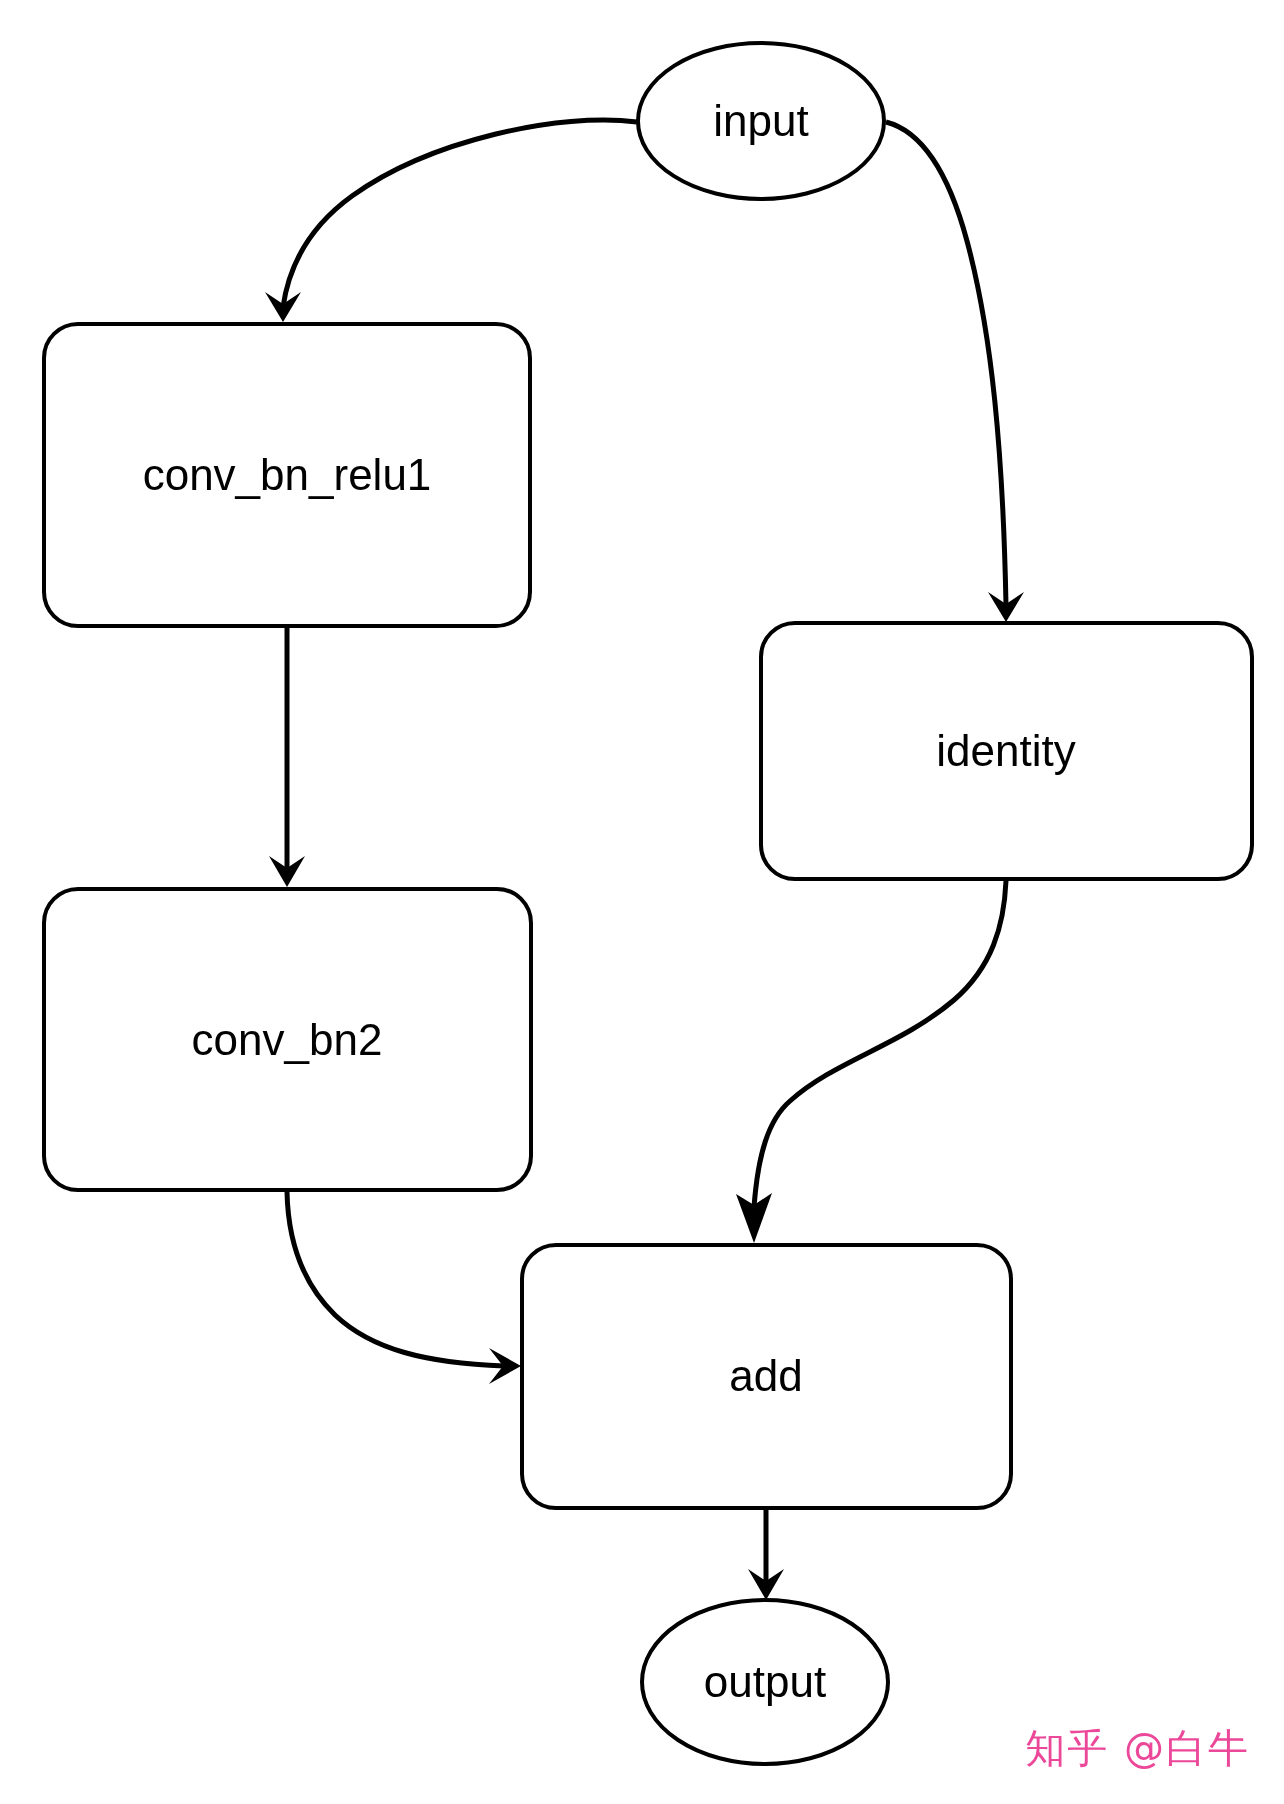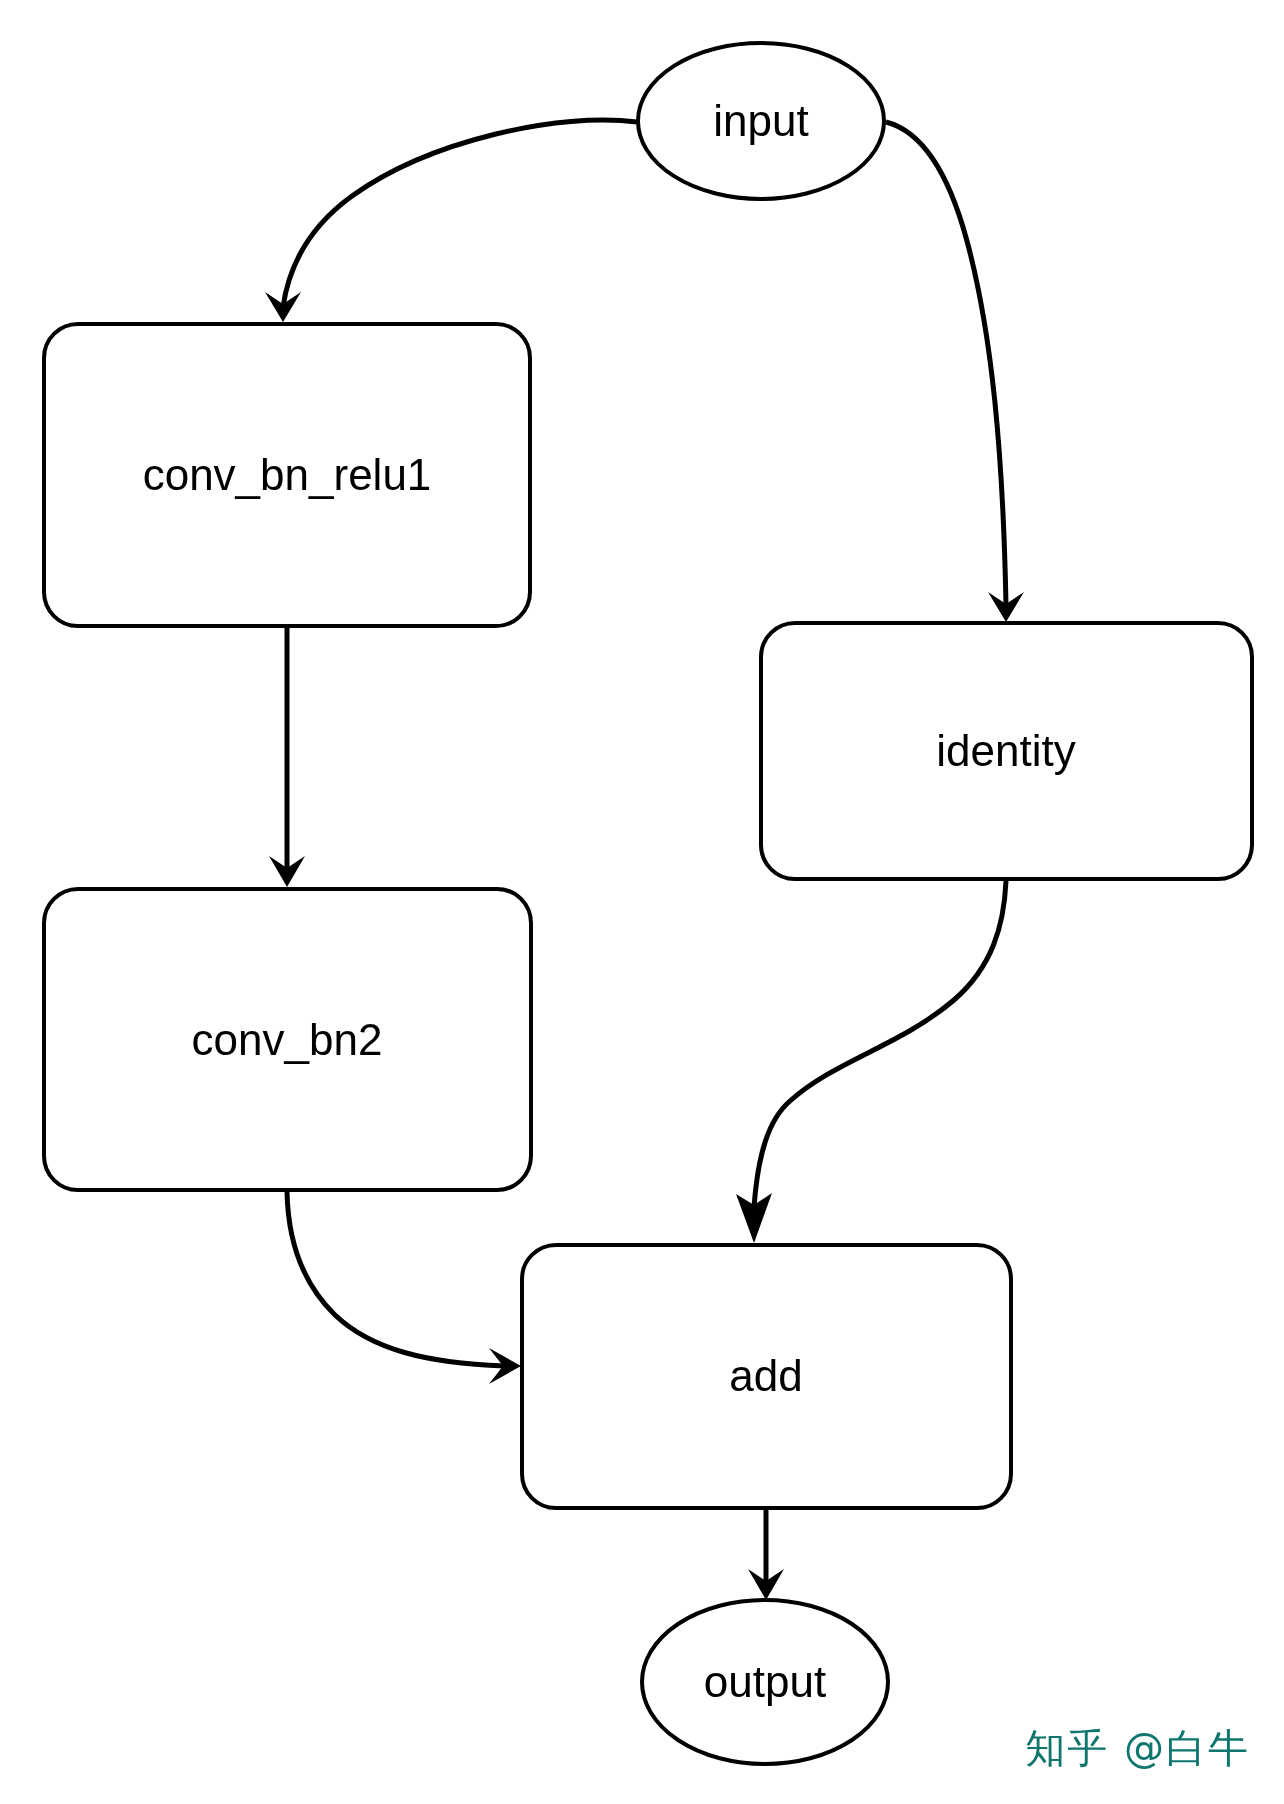--- a/index.html
+++ b/index.html
@@ -53,21 +53,21 @@
     fill: #000000;
     stroke: none;
   }
   .watermark {
     position: absolute;
     right: 34px;
     bottom: 36px;
     font-family: "DejaVu Sans", sans-serif;
     font-size: 40px;
     line-height: 1;
-    color: #0f766e;
+    color: #ec4899;
     letter-spacing: 2px;
     user-select: none;
   }
 </style>
 </head>
 <body>
 
 <div id="diagram-root">
 
   <svg id="graph" viewBox="0 0 1284 1804">

